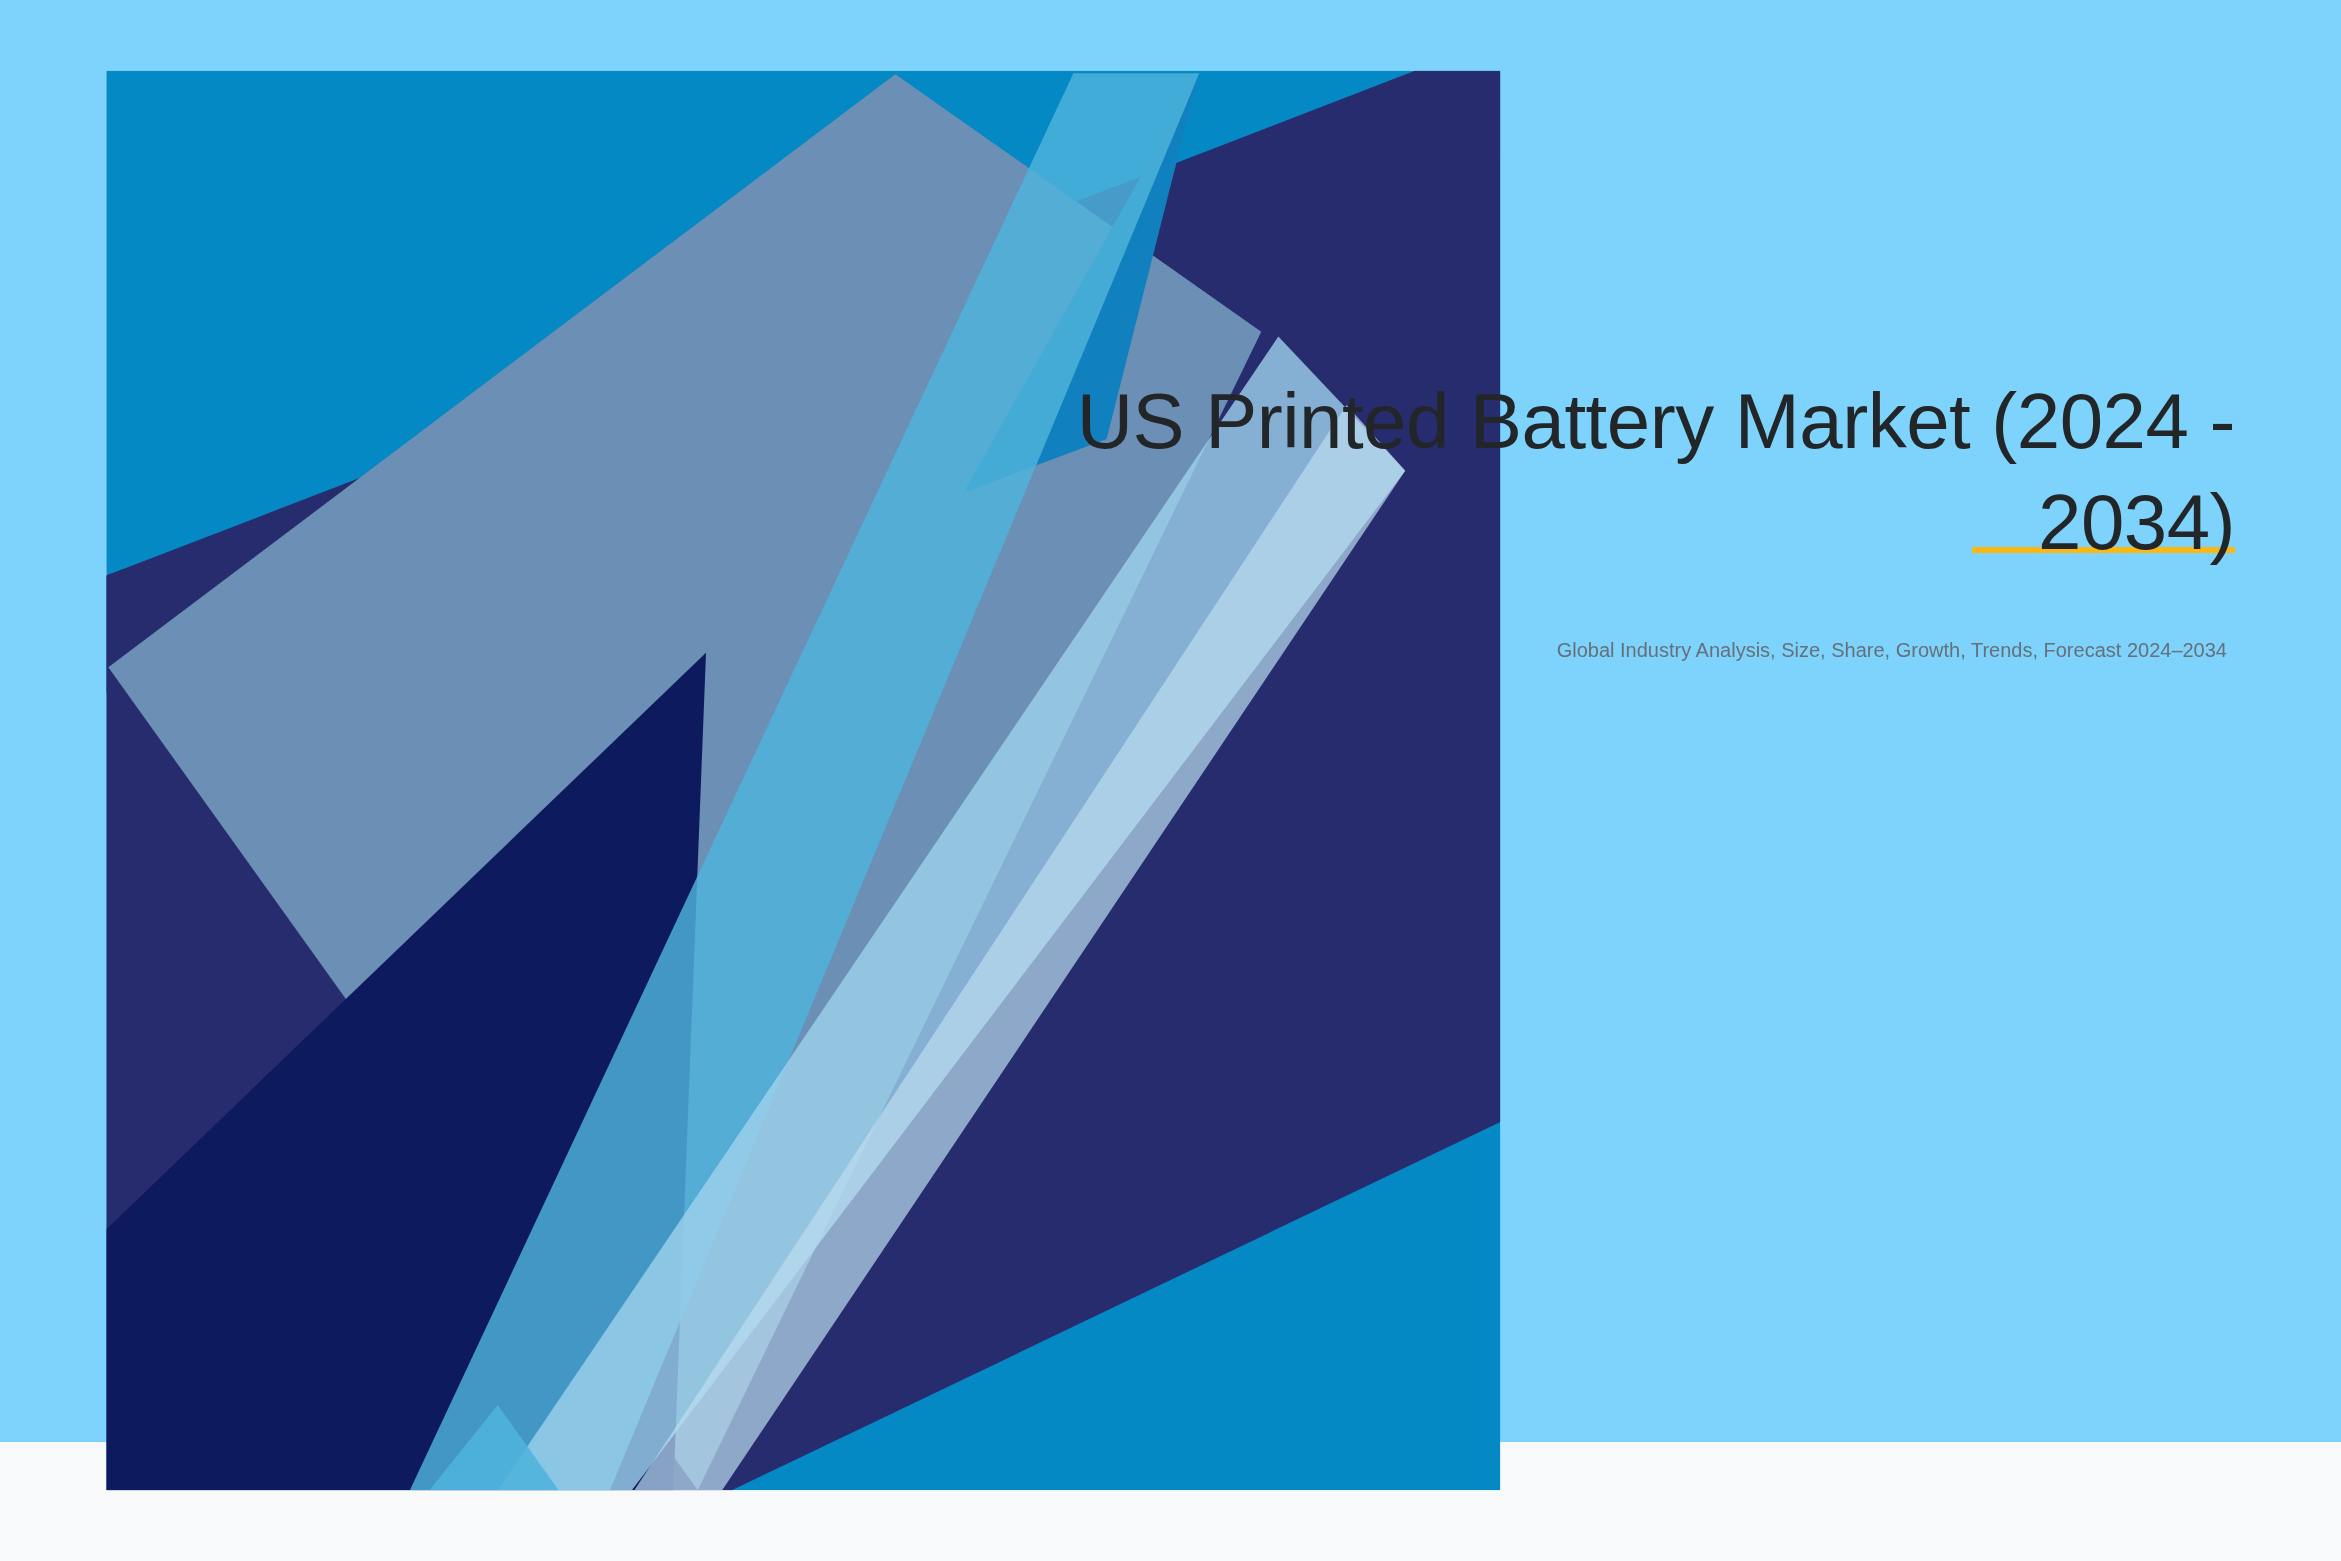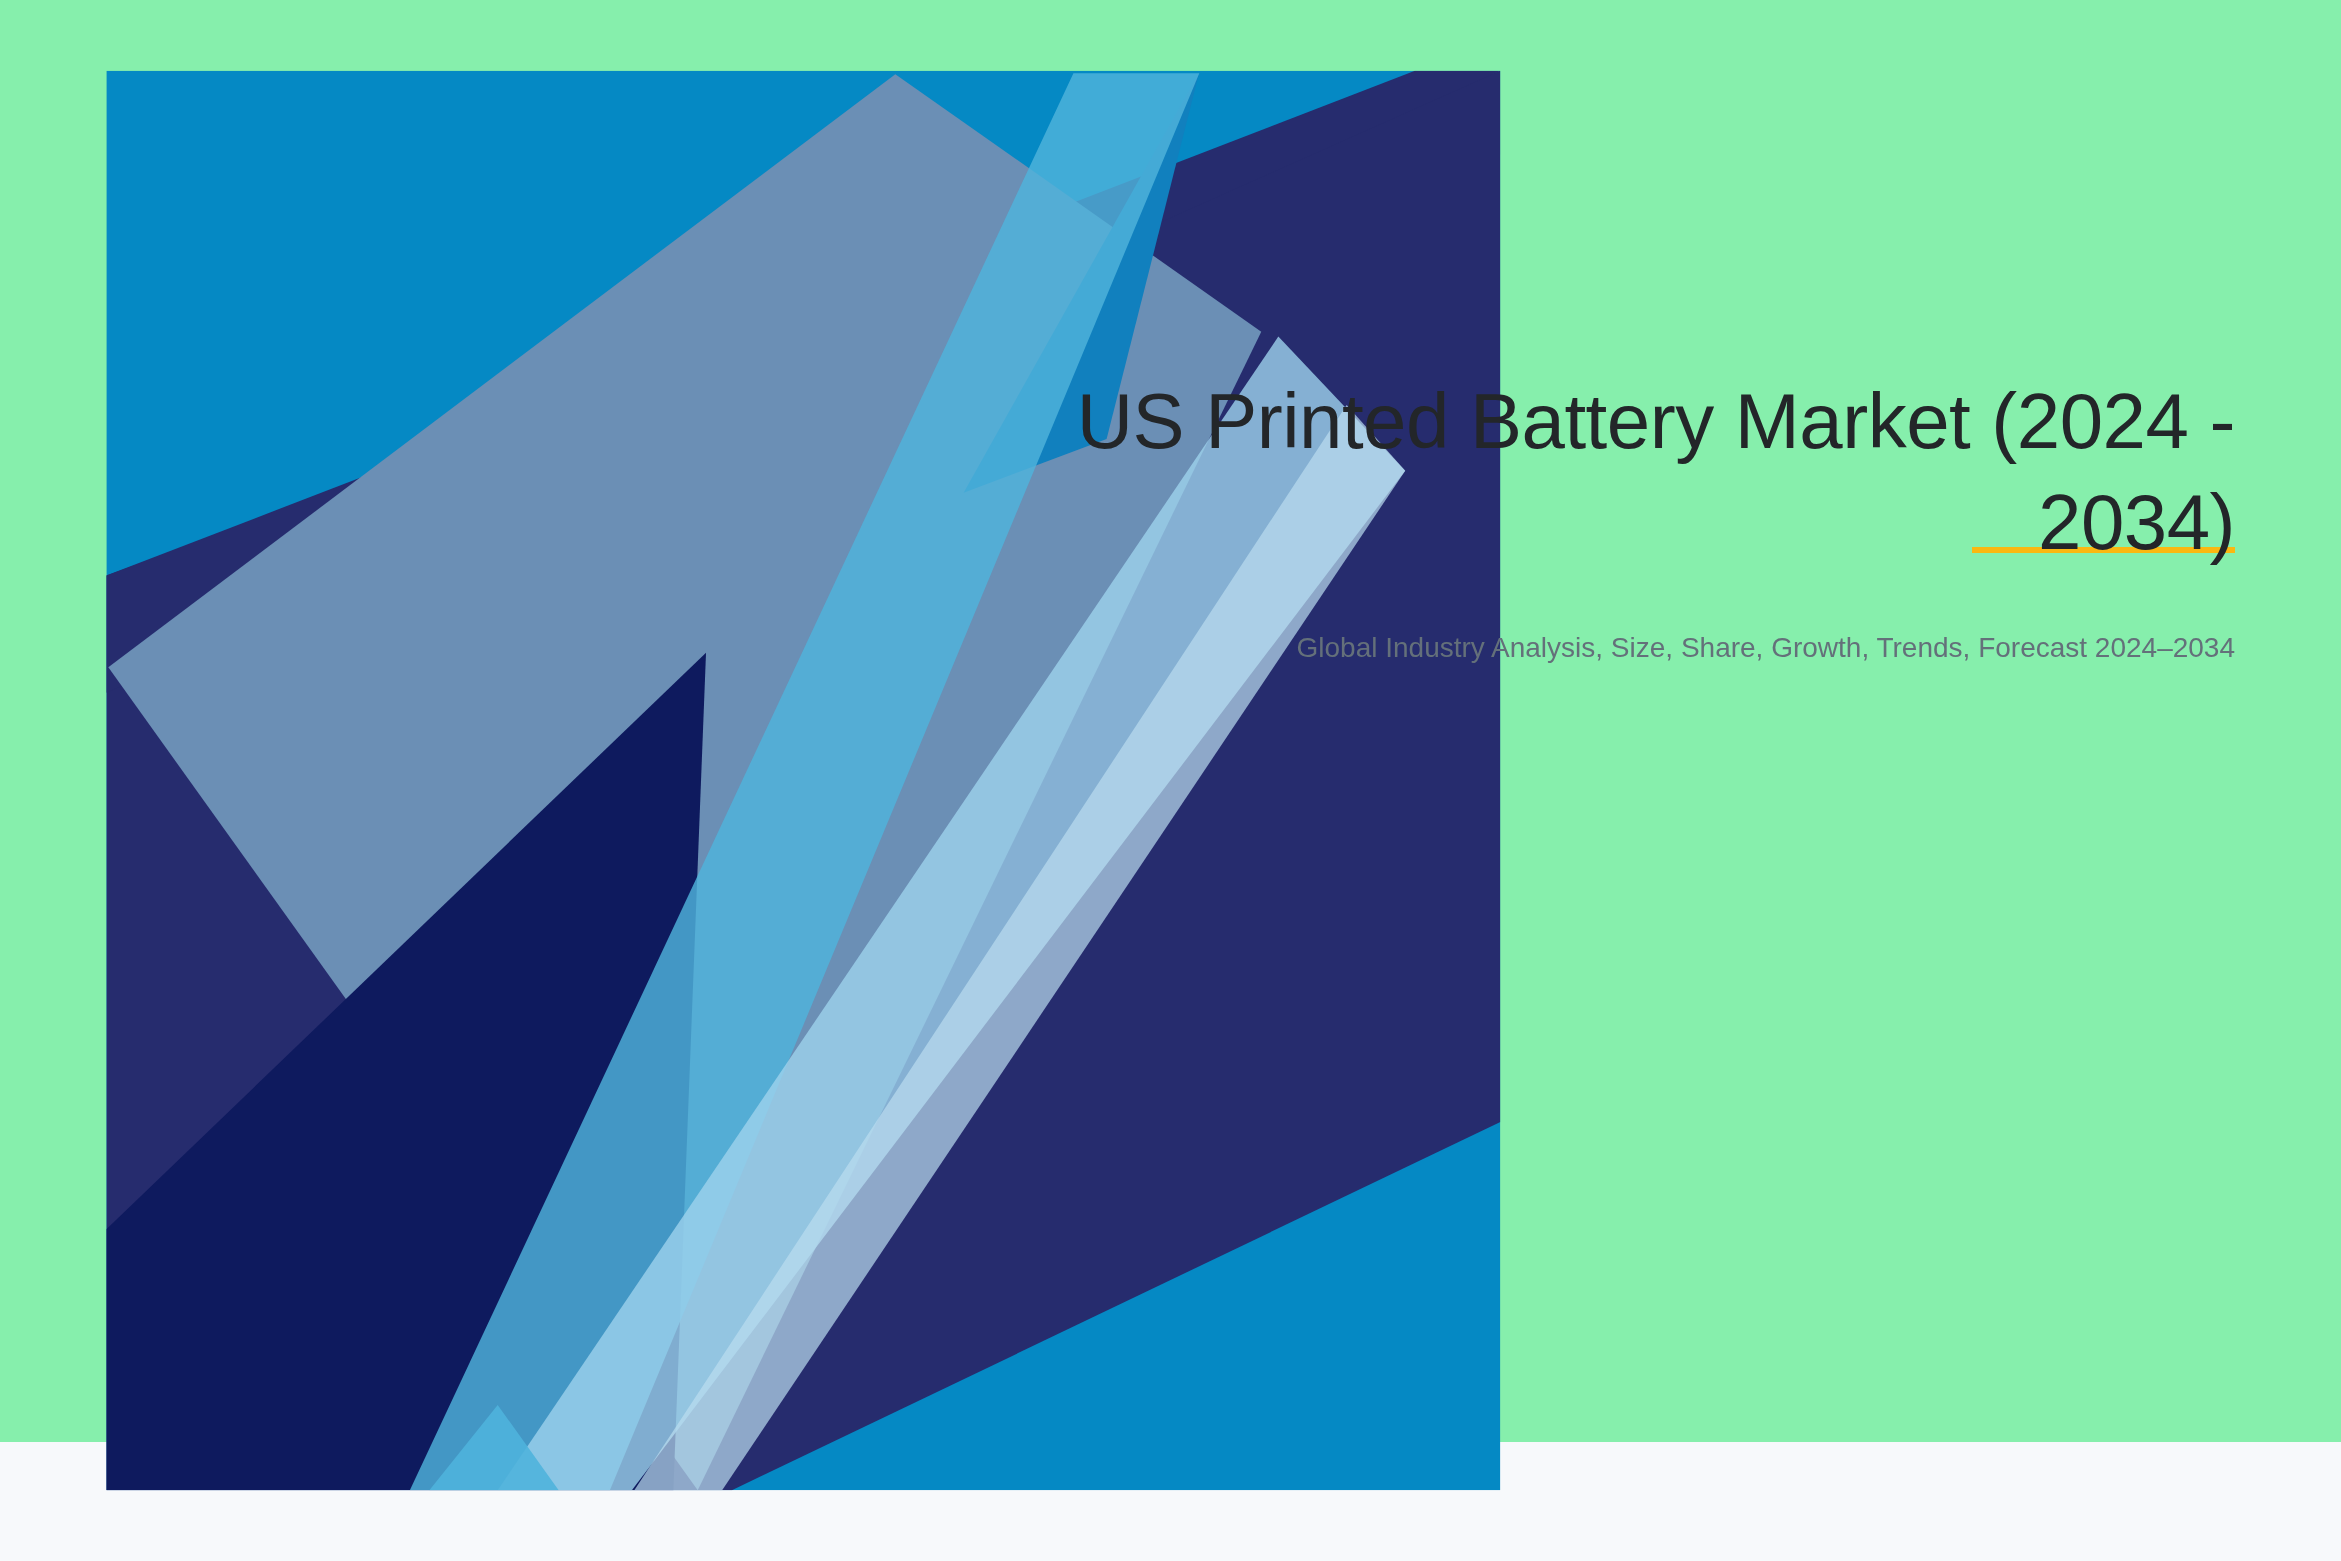--- a/index.html
+++ b/index.html
@@ -10,21 +10,21 @@
     overflow: hidden;
   }
   body {
     background: #f7f9fb;
     font-family: "Liberation Sans", sans-serif;
   }
   #slide {
     position: relative;
     width: 2342px;
     height: 1442px;
-    background: #86efac;
+    background: #7dd3fc;
   }
   #artwork {
     position: absolute;
     left: 0;
     top: 0;
     width: 2342px;
     height: 1561px;
   }
   #text-block {
     position: absolute;
@@ -51,23 +51,23 @@
   #title-underline {
     position: absolute;
     right: 0px;
     bottom: 20.5px;
     width: 263px;
     height: 6.3px;
     background: #fbb811;
     z-index: -1;
   }
   #subtitle {
-    margin: 0;
+    margin: 8px;
     padding-top: 55px;
-    font-size: 28px;
+    font-size: 20px;
     line-height: 1.34;
     color: #64707a;
     font-weight: 400;
     text-align: right;
   }
 </style>
 </head>
 <body>
 
 <div id="slide">

